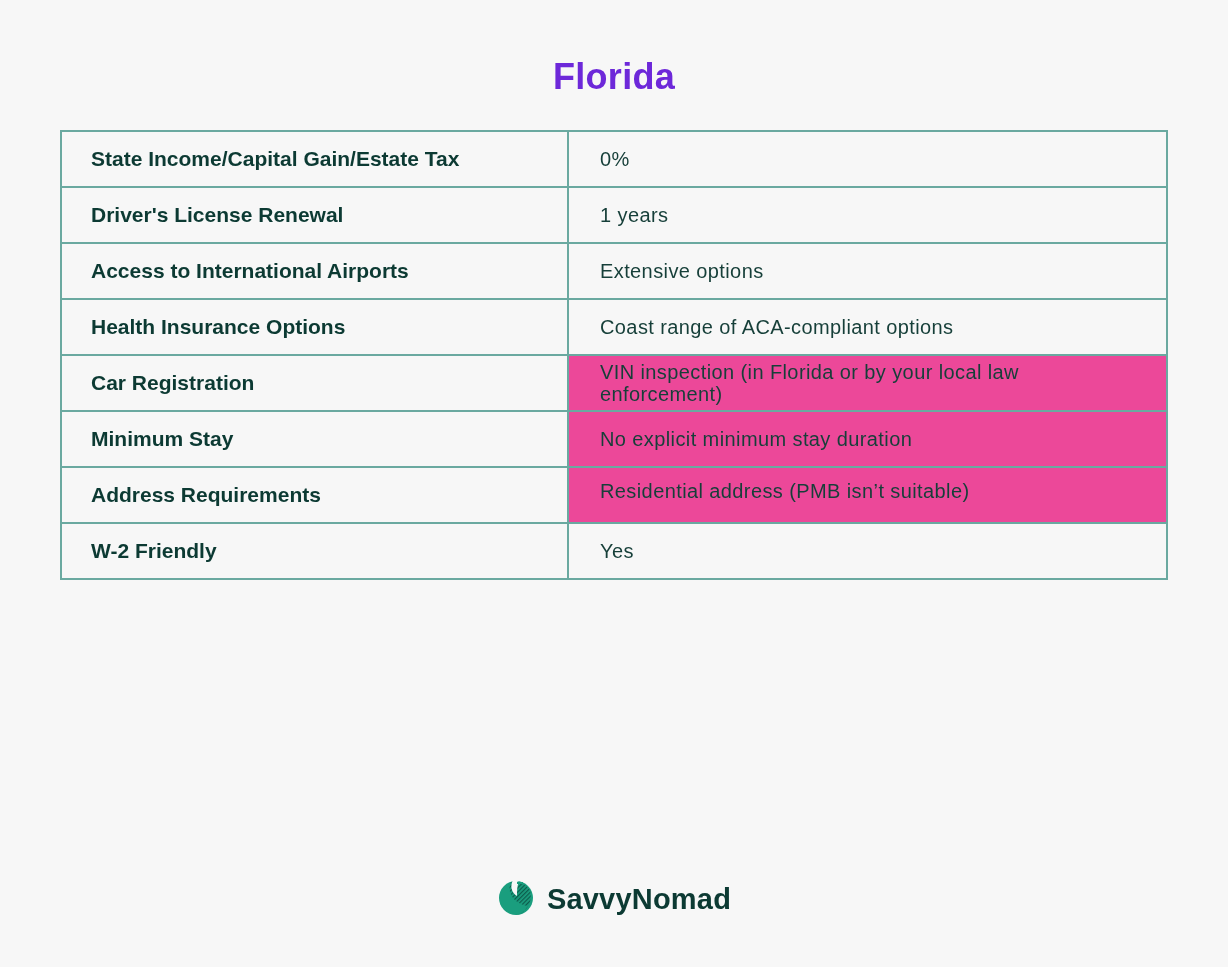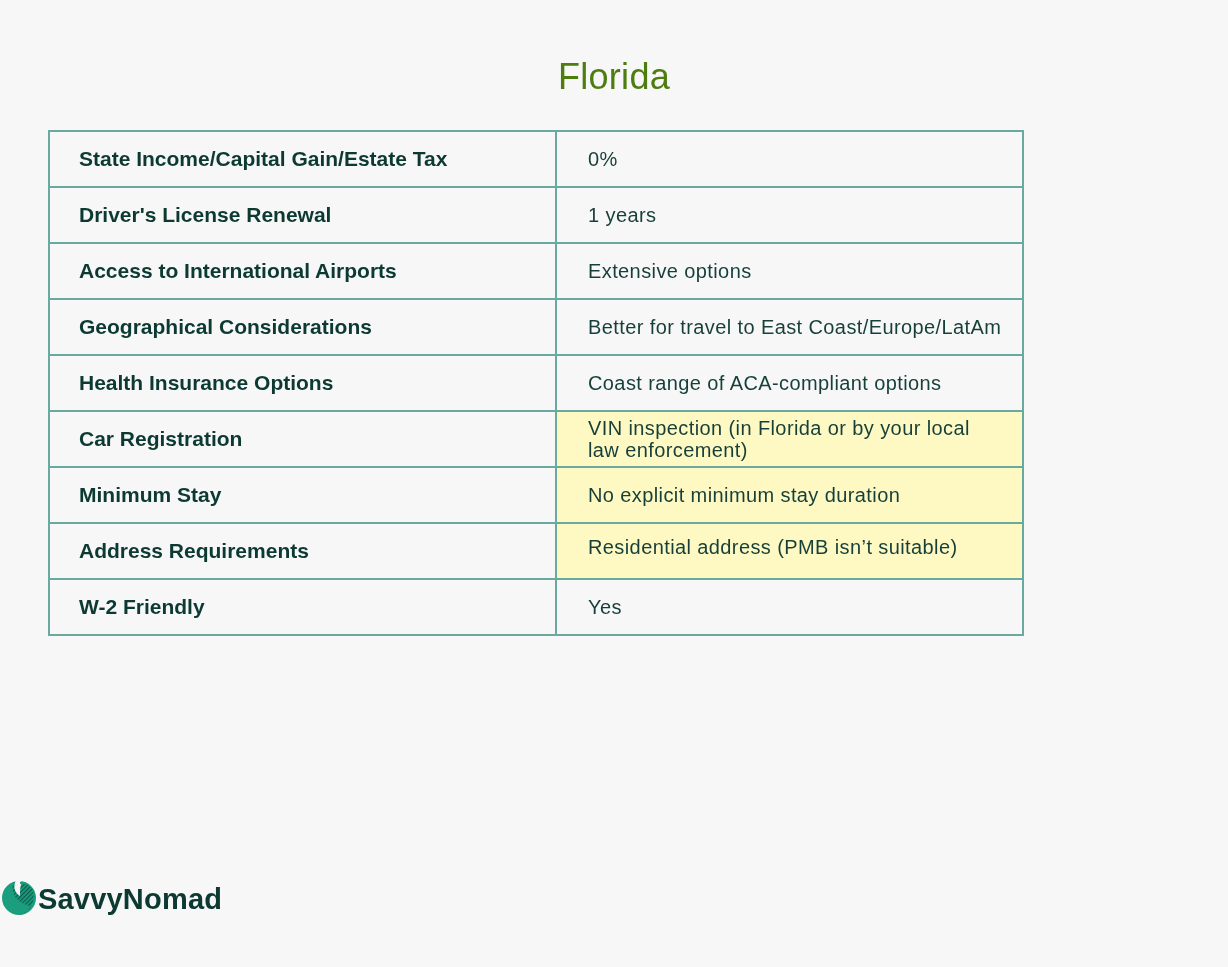--- a/index.html
+++ b/index.html
@@ -7,27 +7,27 @@
     width: 1228px; height: 967px;
     background: #f7f7f7;
     font-family: "Liberation Sans", "DejaVu Sans", sans-serif;
     color: #0c3a33;
     position: relative;
     overflow: hidden;
   }
   .title {
     position: absolute; left: 0; right: 0; top: 56px;
     text-align: center;
-    font-size: 36px; font-weight: 400;
-    color: #4d7c0f;
+    font-size: 36px; font-weight: 700;
+    color: #6d28d9;
     letter-spacing: 0.3px;
   }
   .table {
-    position: absolute; left: 48px; top: 130px;
-    width: 976px;
+    position: absolute; left: 60px; top: 130px;
+    width: 1108px;
     border-collapse: collapse;
   }
   .table td {
     border: 2px solid #6aa9a0;
     height: 54px;
     padding: 0;
     vertical-align: middle;
     font-size: 20px;
   }
   .table td.label {
@@ -37,25 +37,25 @@
     color: #0c3a33;
     font-size: 21px;
   }
   .table td.value {
     padding-left: 31px;
     padding-right: 20px;
     color: #163f39;
     letter-spacing: 0.4px;
     line-height: 22px;
   }
-  .table td.value.hl { background: #fef9c3; }
+  .table td.value.hl { background: #ec4899; }
   .table td.value.top { vertical-align: top; padding-top: 12px; height: 42px; }
   .logo {
     position: absolute; top: 878px; left: 0; right: 0;
-    display: flex; justify-content: flex-start; align-items: center; gap: 0;
+    display: flex; justify-content: center; align-items: center; gap: 12px;
   }
   .logo-text { font-size: 29px; font-weight: 700; color: #0c3a33; letter-spacing: 0.2px; }
 </style>
 </head>
 <body>
 
 <div class="title">Florida</div>
 
 <table class="table">
   <tbody>
@@ -63,24 +63,20 @@
       <td class="label">State Income/Capital Gain/Estate Tax</td>
       <td class="value">0%</td>
     </tr>
     <tr>
       <td class="label">Driver's License Renewal</td>
       <td class="value">1 years</td>
     </tr>
     <tr>
       <td class="label">Access to International Airports</td>
       <td class="value">Extensive options</td>
-    </tr>
-    <tr>
-      <td class="label">Geographical Considerations</td>
-      <td class="value">Better for travel to East Coast/Europe/LatAm</td>
     </tr>
     <tr>
       <td class="label">Health Insurance Options</td>
       <td class="value">Coast range of ACA-compliant options</td>
     </tr>
     <tr>
       <td class="label">Car Registration</td>
       <td class="value hl">VIN inspection (in Florida or by your local law enforcement)</td>
     </tr>
     <tr>

